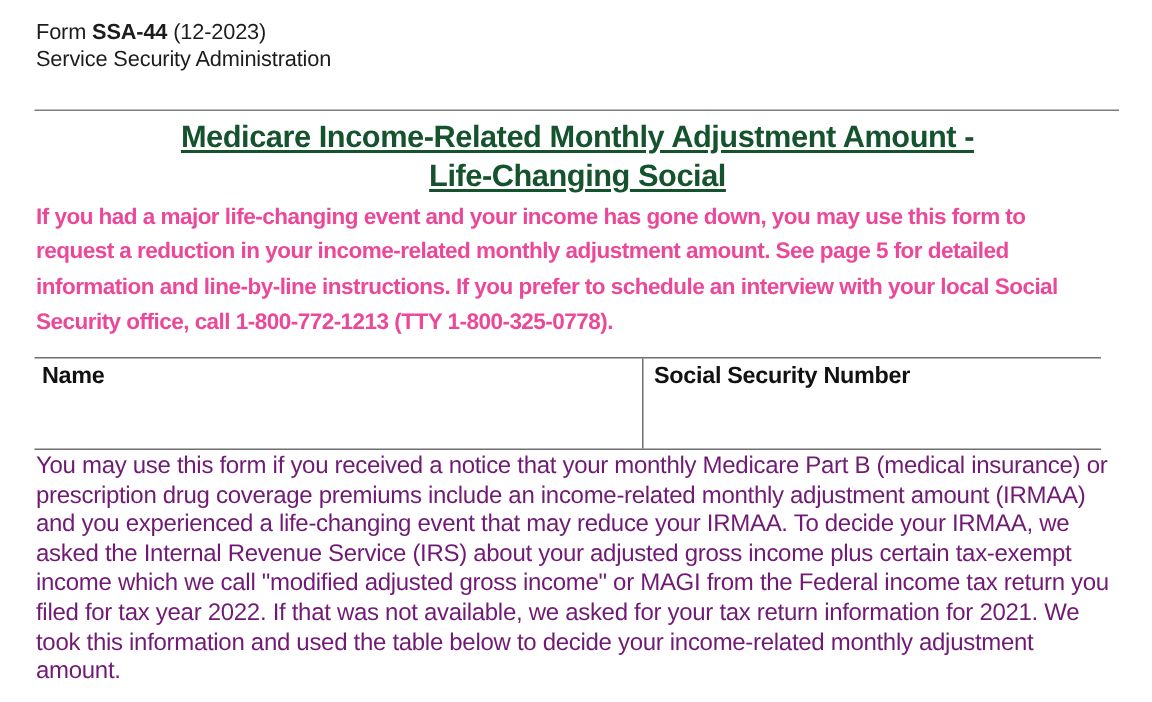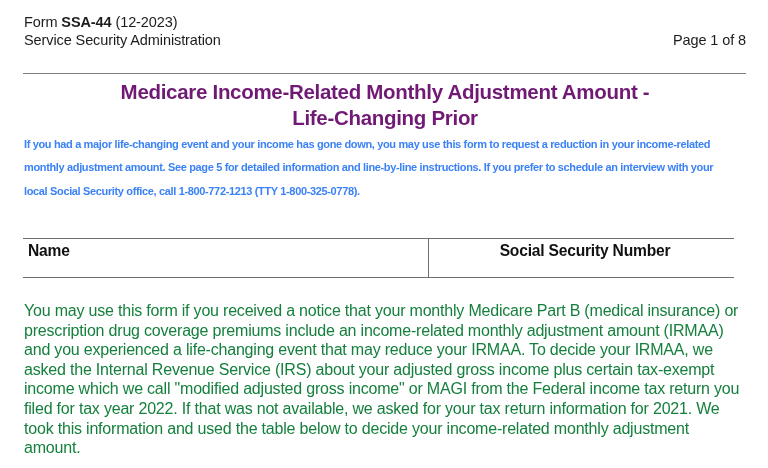--- a/index.html
+++ b/index.html
@@ -66,61 +66,61 @@
   .doc-title {
     position: absolute;
     top: 79px;
     left: 24px;
     right: 22px;
     text-align: center;
     font-size: 20.5px;
     line-height: 26px;
     font-weight: bold;
     letter-spacing: -0.3px;
-    color: #701a75;
+    color: #14532d;
+    text-decoration: underline;
   }
 
   
   .lead {
     position: absolute;
     top: 133px;
     left: 24px;
     width: 712px;
-    font-size: 11px;
+    font-size: 15px;
     line-height: 23.3px;
     font-weight: bold;
     letter-spacing: -0.35px;
-    color: #3b82f6;
+    color: #ec4899;
   }
 
   
   .field-box {
     position: absolute;
     left: 23px;
     top: 238px;
     width: 711px;
-    height: 40px;
+    height: 62px;
     box-sizing: border-box;
     border-top: 1.7px solid #6f6f6f;
     border-bottom: 1.7px solid #6f6f6f;
     display: flex;
   }
   .field-cell {
     box-sizing: border-box;
     padding: 2px 0 0 5px;
     position: relative;
   }
   .field-cell.name-cell {
     width: 406px;
     border-right: 1.7px solid #6f6f6f;
   }
   .field-cell.ssn-cell {
     flex: 1;
     padding-left: 7px;
-    text-align: center;
   }
   .field-label {
     font-size: 15.6px;
     font-weight: bold;
     letter-spacing: -0.2px;
     line-height: 19px;
     color: #111111;
   }
   .field-input {
     position: absolute;
@@ -133,43 +133,42 @@
 
   
   .body-text {
     position: absolute;
     top: 301px;
     left: 24px;
     width: 716px;
     font-size: 16px;
     line-height: 19.6px;
     letter-spacing: -0.2px;
-    color: #15803d;
+    color: #701a75;
   }
 </style>
 </head>
 <body>
 
 <div class="page">
 
   <div class="header">
     <div class="header-left">
       <div><span>Form </span><span class="bold">SSA-44</span><span> (12-2023)</span></div>
       <div>Service Security Administration</div>
     </div>
     <div class="header-right">
-      <div>Page 1 of 8</div>
     </div>
   </div>
 
   <div class="rule rule-header"></div>
 
   <div class="doc-title">
     <div>Medicare Income-Related Monthly Adjustment Amount -</div>
-    <div>Life-Changing Prior</div>
+    <div>Life-Changing Social</div>
   </div>
 
   <div class="lead">If you had a major life-changing event and your income has gone down, you may use this form to request a reduction in your income-related monthly adjustment amount. See page 5 for detailed information and line-by-line instructions. If you prefer to schedule an interview with your local Social Security office, call 1-800-772-1213 (TTY 1-800-325-0778).</div>
 
   <div class="field-box">
     <div class="field-cell name-cell">
       <div class="field-label">Name</div>
       <div class="field-input"></div>
     </div>
     <div class="field-cell ssn-cell">

